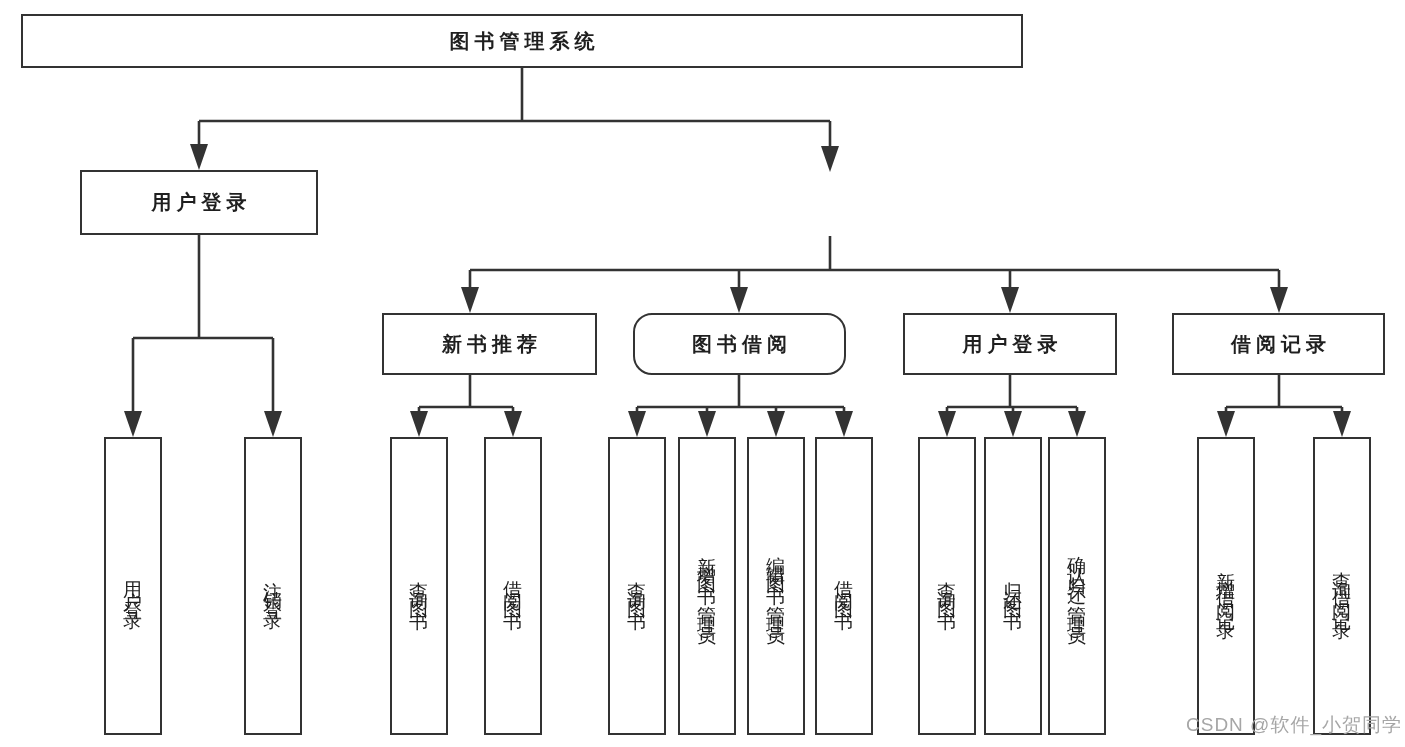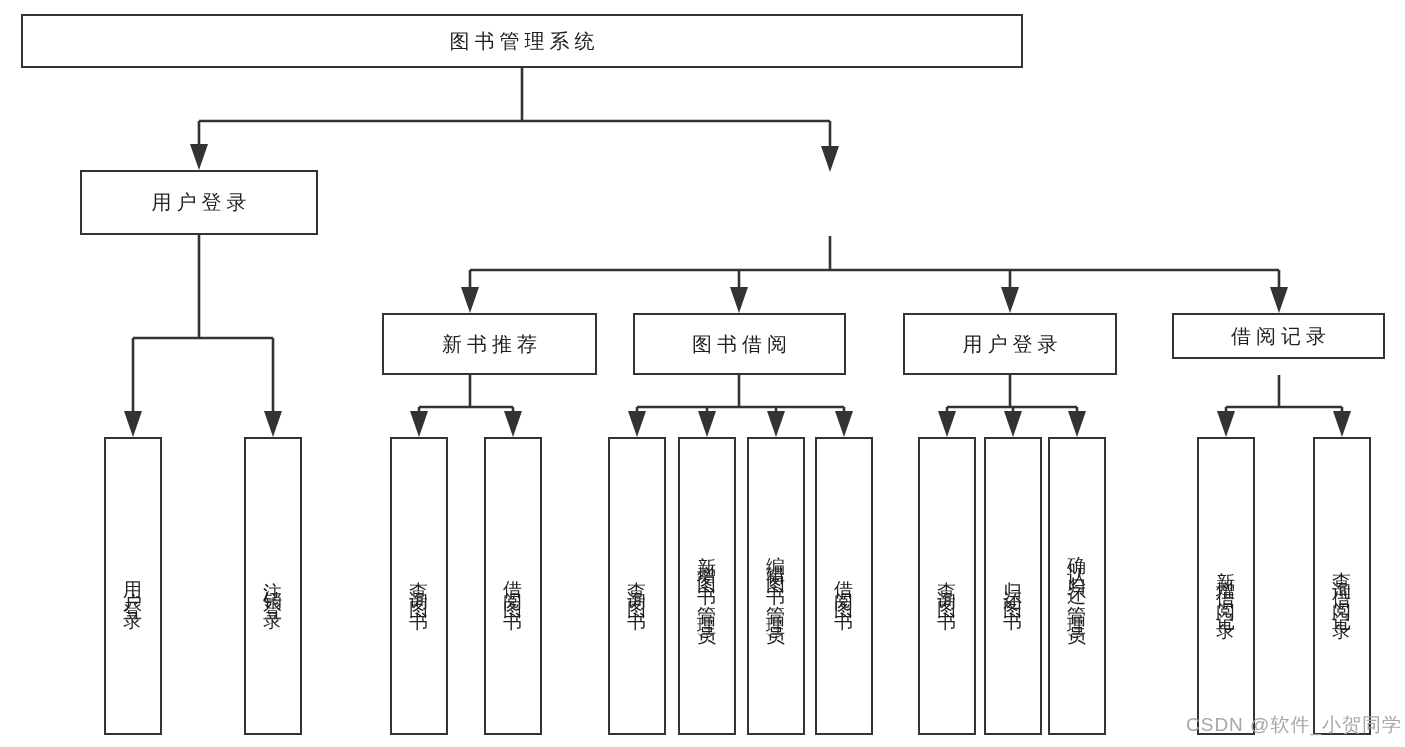--- a/index.html
+++ b/index.html
@@ -26,20 +26,21 @@
     display: flex;
     align-items: center;
     justify-content: center;
     color: var(--color-text);
   }
   .hlabel {
     font-size: 20px;
     letter-spacing: 5px;
     text-indent: 5px; 
     white-space: nowrap;
+    font-weight: bold;
   }
   .vlabel {
     writing-mode: vertical-rl;
     text-orientation: mixed;
     font-size: 19px;
     letter-spacing: 10px;
     line-height: 1;
   }
   .watermark {
     position: absolute;
@@ -122,27 +123,27 @@
     <span class="hlabel">图书管理系统</span>
   </div>
 
   <div class="node" style="left:80px; top:170px; width:238px; height:65px;">
     <span class="hlabel">用户登录</span>
   </div>
 
   <div class="node" style="left:382px; top:313px; width:215px; height:62px;">
     <span class="hlabel">新书推荐</span>
   </div>
-  <div class="node" style="left:633px; top:313px; width:213px; height:62px;">
+  <div class="node" style="left:633px; top:313px; width:213px; height:62px;border-radius:19px;">
     <span class="hlabel">图书借阅</span>
   </div>
   <div class="node" style="left:903px; top:313px; width:214px; height:62px;">
     <span class="hlabel">用户登录</span>
   </div>
-  <div class="node" style="left:1172px; top:313px; width:213px; height:46px;">
+  <div class="node" style="left:1172px; top:313px; width:213px; height:62px;">
     <span class="hlabel">借阅记录</span>
   </div>
 
   <div class="node" style="left:104px; top:437px; width:58px; height:298px;">
     <span class="vlabel">用户登录</span>
   </div>
   <div class="node" style="left:244px; top:437px; width:58px; height:298px;">
     <span class="vlabel">注销登录</span>
   </div>
 

